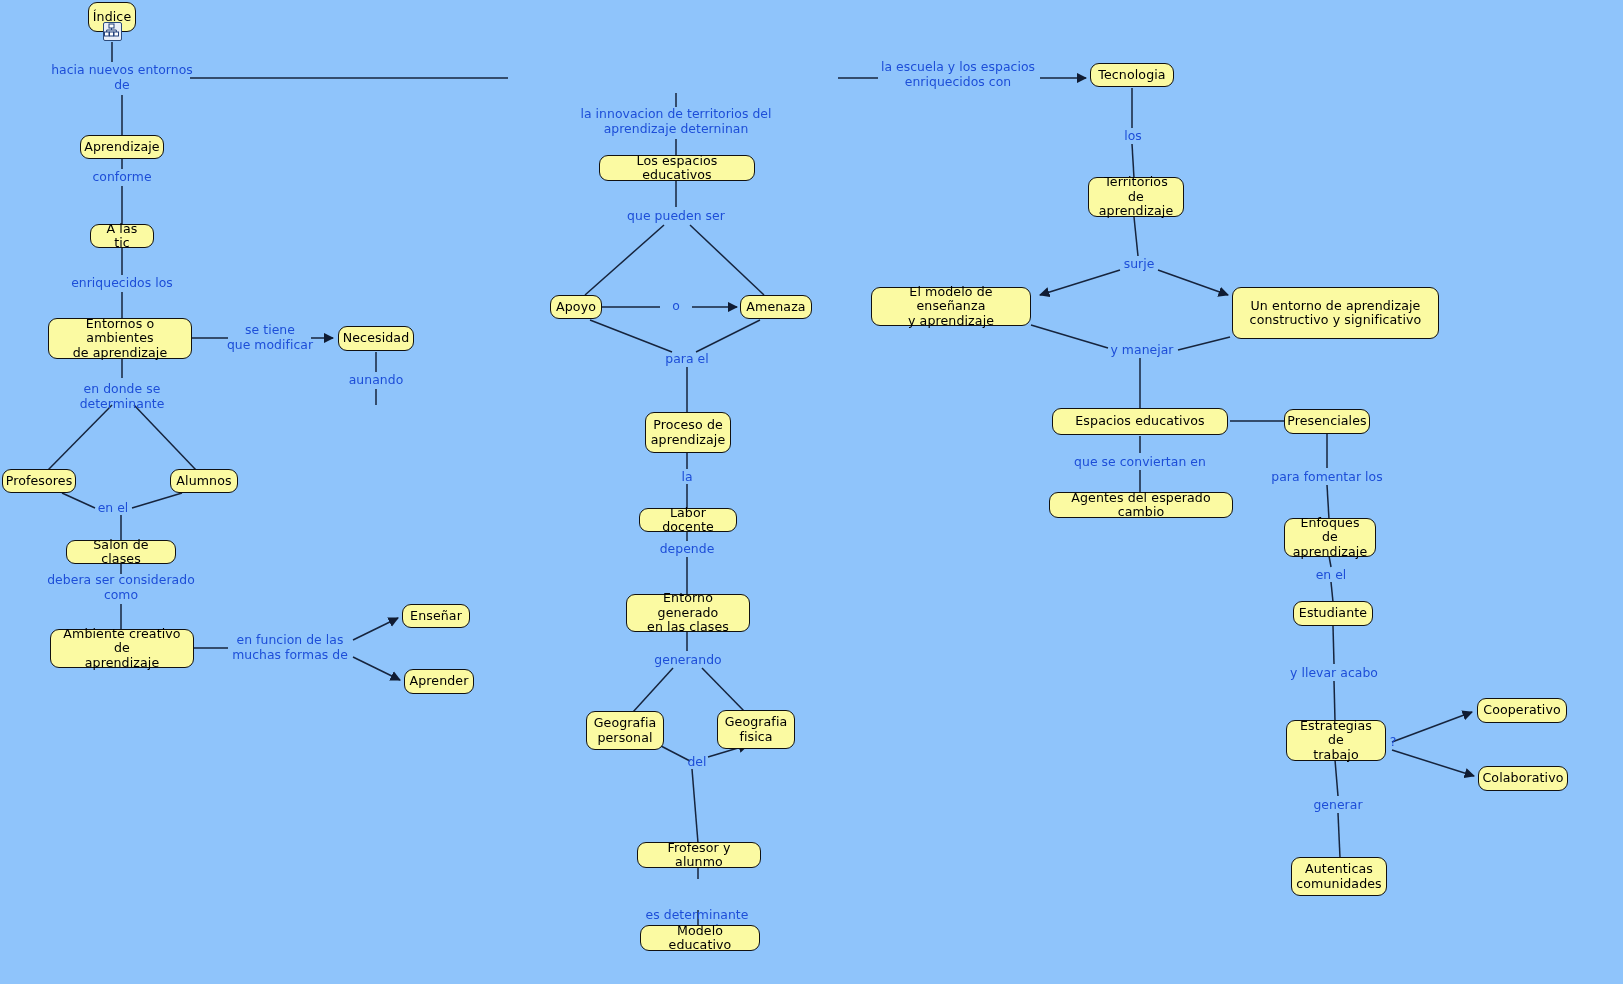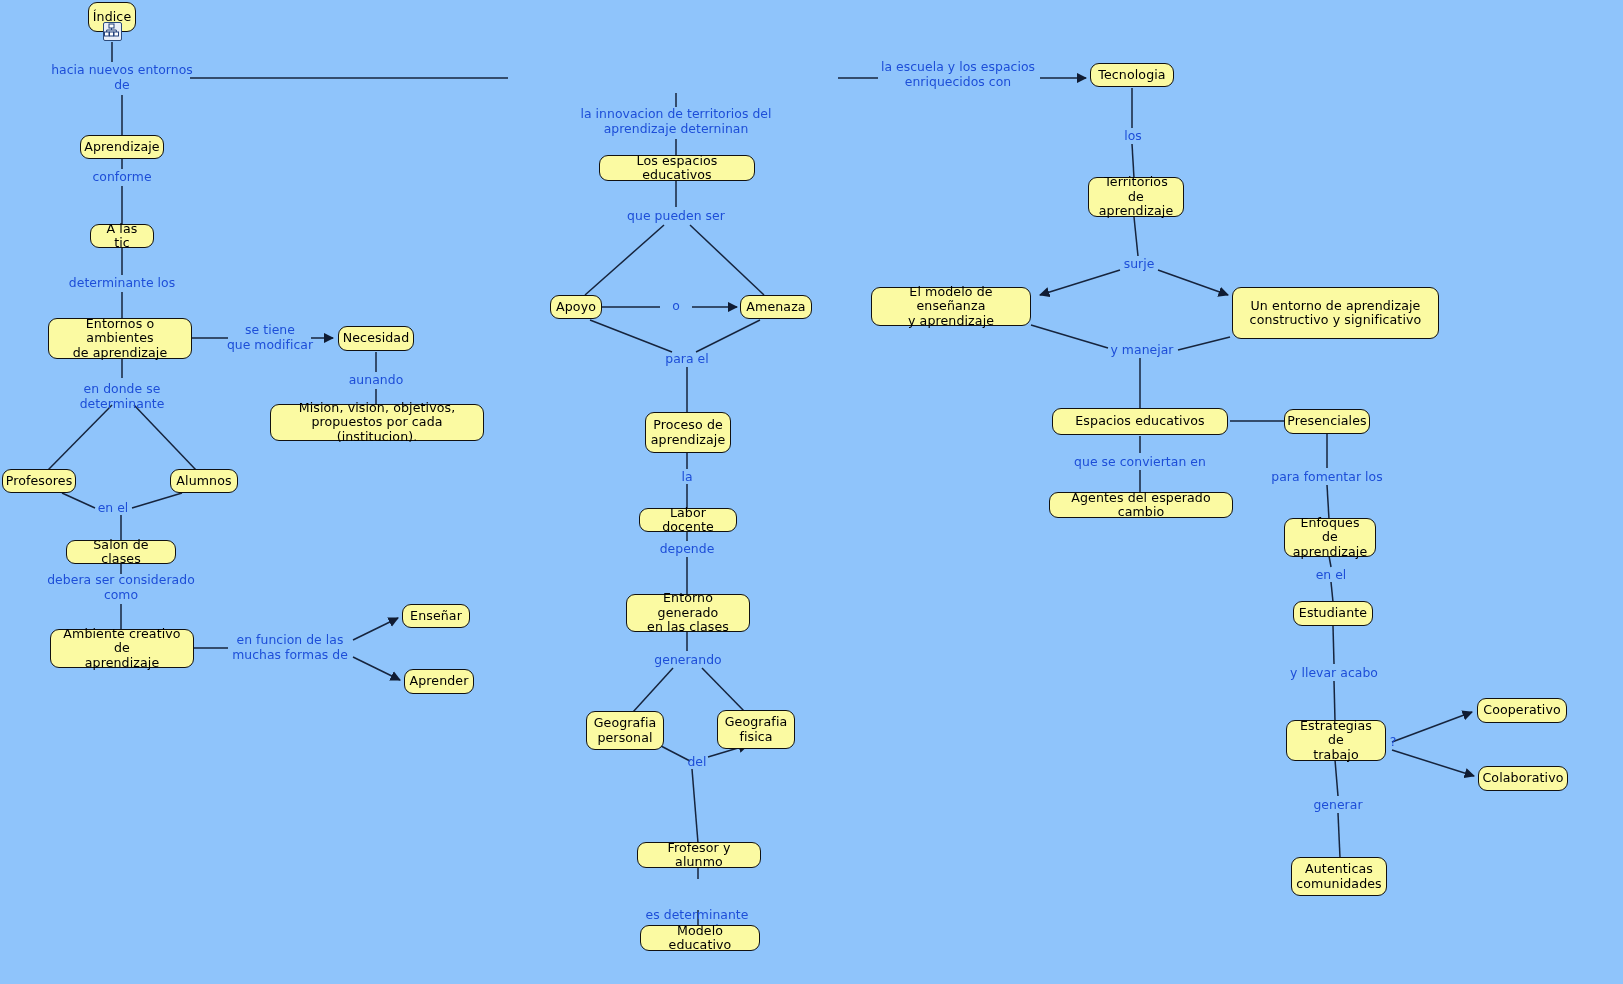--- a/index.html
+++ b/index.html
@@ -236,40 +236,36 @@
   <div class="node" style="left:80px; top:135px; width:84px; height:24px;">
     <span>Aprendizaje</span>
   </div>
 
   <div class="link-label" style="left:122px; top:177px; width:140px;">conforme</div>
 
   <div class="node" style="left:90px; top:224px; width:64px; height:24px;">
     <span>A las tic</span>
   </div>
 
-  <div class="link-label" style="left:122px; top:283px; width:160px;">determinante los</div>
+  <div class="link-label" style="left:122px; top:283px; width:160px;">enriquecidos los</div>
 
   <div class="node" style="left:48px; top:318px; width:144px; height:41px;">
     <span>Entornos o ambientes
 de aprendizaje</span>
   </div>
 
   <div class="link-label" style="left:270px; top:338px; width:110px;">se tiene
 que modificar</div>
 
   <div class="node" style="left:338px; top:326px; width:76px; height:25px;">
     <span>Necesidad</span>
   </div>
 
   <div class="link-label" style="left:376px; top:380px; width:120px;">aunando</div>
 
-  <div class="node" style="left:270px; top:404px; width:214px; height:37px;">
-    <span>Mision, vision, objetivos,
-propuestos por cada (institucion).</span>
-  </div>
 
   <div class="link-label" style="left:122px; top:397px; width:150px;">en donde se
 determinante</div>
 
   <div class="node" style="left:2px; top:469px; width:74px; height:24px;">
     <span>Profesores</span>
   </div>
 
   <div class="node" style="left:170px; top:469px; width:68px; height:24px;">
     <span>Alumnos</span>

